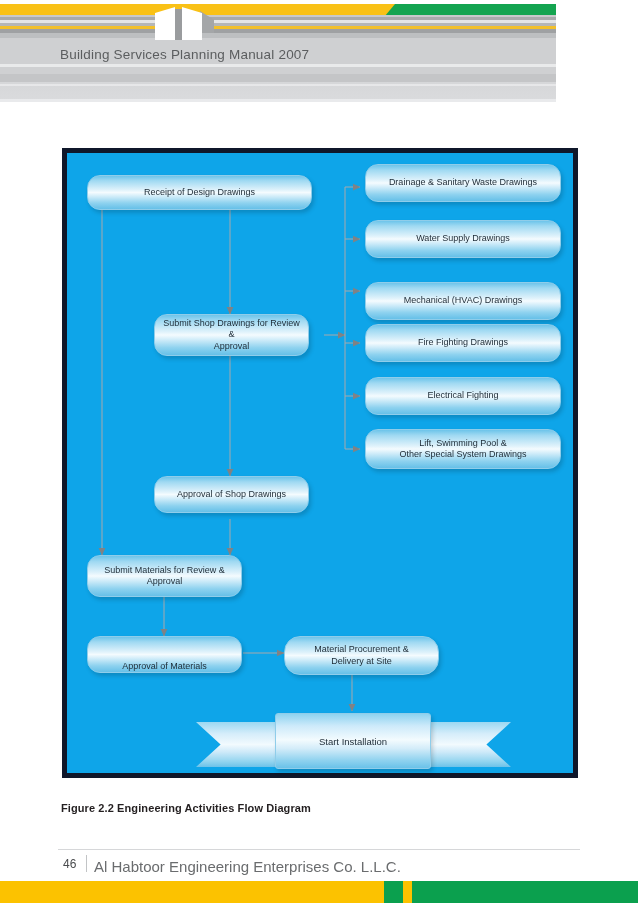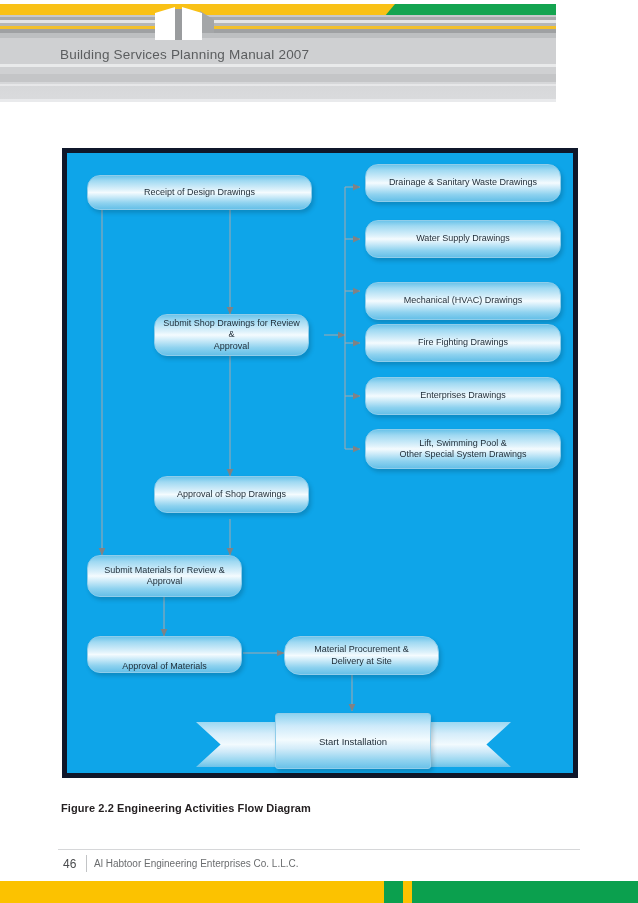--- a/index.html
+++ b/index.html
@@ -255,21 +255,21 @@
   }
   #footer-divider {
     position: absolute;
     left: 86px; top: 855px;
     width: 1px; height: 17px;
     background: #c2c4c6;
   }
   #footer-company {
     position: absolute;
     left: 94px; top: 858px;
-    font-size: 10px;
+    font-size: 15px;
     color: #6a6c6e;
     white-space: nowrap;
   }
   #footer-bar {
     position: absolute;
     left: 0; top: 881px;
     width: 638px; height: 22px;
   }
   .fbar {
     position: absolute;
@@ -384,21 +384,21 @@
 
     <div class="node" id="node-hvac" style="left:298px; top:119px; width:196px; height:38px;margin-top:10px;">
       <span>Mechanical (HVAC) Drawings</span>
     </div>
 
     <div class="node" id="node-fire" style="left:298px; top:171px; width:196px; height:38px;text-align:right;">
       <span>Fire Fighting Drawings</span>
     </div>
 
     <div class="node" id="node-electrical" style="left:298px; top:224px; width:196px; height:38px;">
-      <span>Enterprises Drawings</span>
+      <span>Electrical Fighting</span>
     </div>
 
     <div class="node" id="node-special" style="left:298px; top:276px; width:196px; height:40px;">
       <div>
         <span>Lift, Swimming Pool &amp;</span>
         <span>Other Special System Drawings</span>
       </div>
     </div>
 
     <div class="ribbon-tail" id="ribbon-left"></div>

